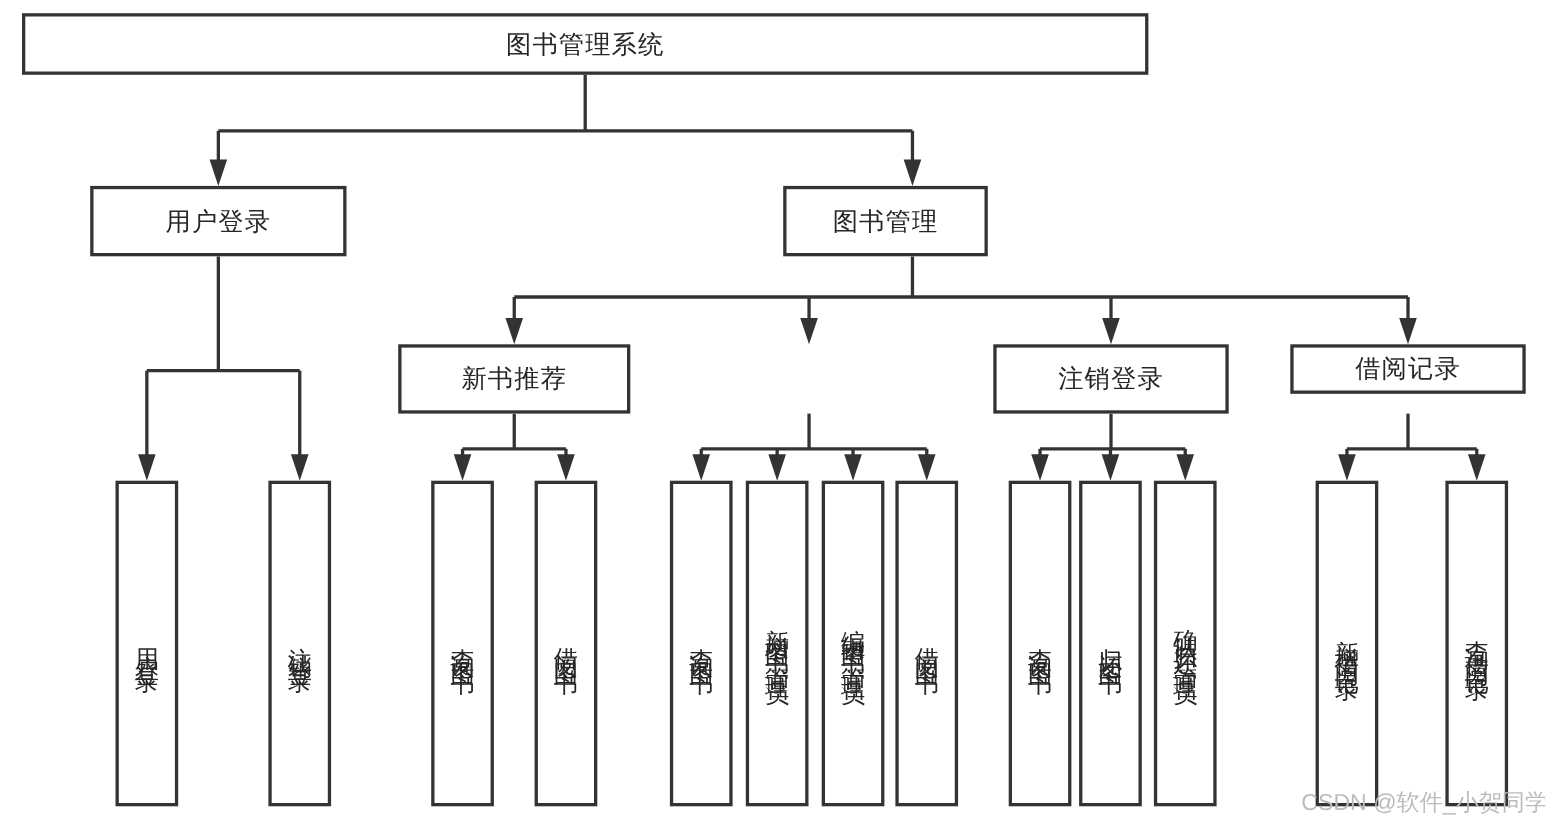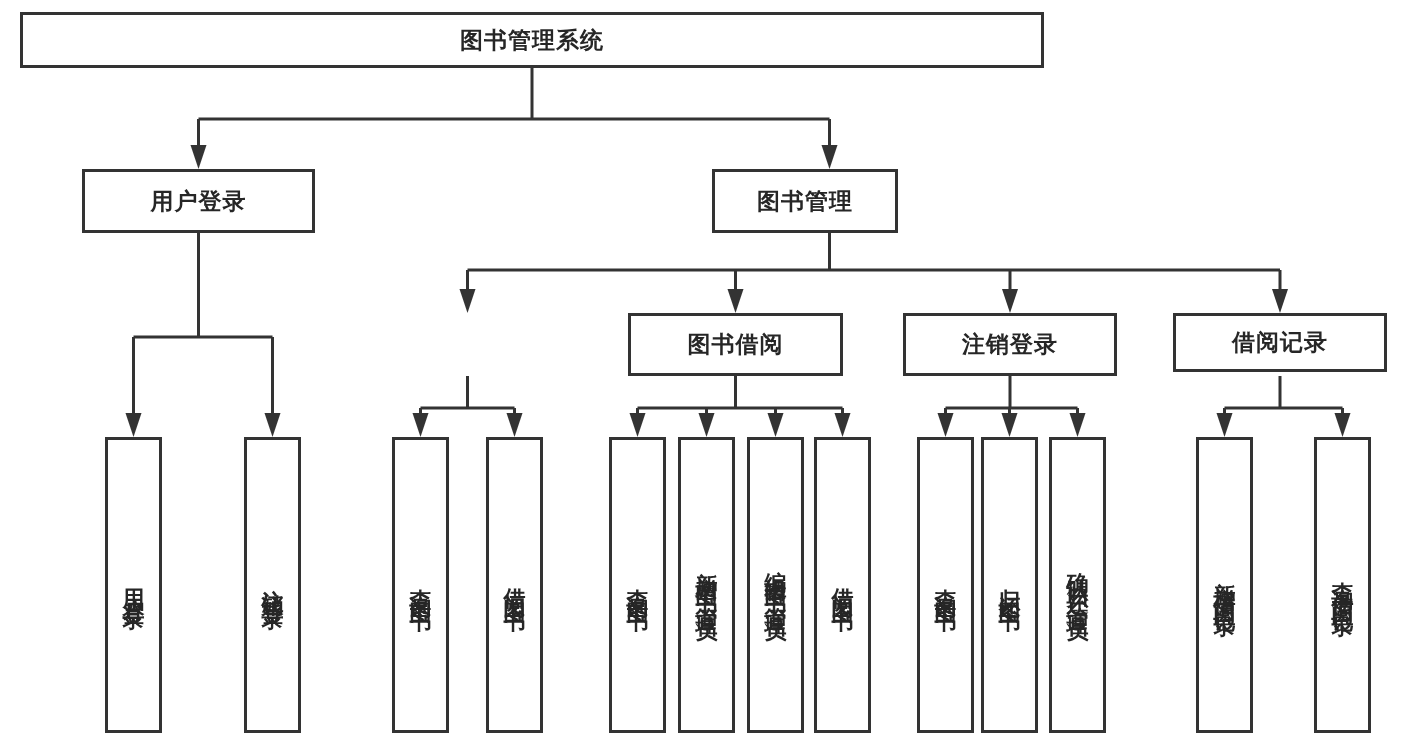--- a/index.html
+++ b/index.html
@@ -1,19 +1,18 @@
 <!DOCTYPE html>
 <html><head>
 <meta charset="utf-8">
 <style>
   html,body{margin:0;padding:0;background:#ffffff;}
   #canvas{
     position:relative;width:1405px;height:747px;background:#ffffff;overflow:hidden;
     font-family:"Liberation Sans","DejaVu Sans",sans-serif;
-    font-weight:bold;
   }
   #wires{position:absolute;left:0;top:0;width:1405px;height:747px;}
   .box{
     position:absolute;box-sizing:border-box;background:#ffffff;
     border:3px solid #333333;color:#262626;
     display:flex;align-items:center;justify-content:center;
     font-size:23px;letter-spacing:1px;text-align:center;
   }
   .vbox{
     writing-mode:vertical-rl;
@@ -98,35 +97,36 @@
       <polygon points="1216.5,413 1232.5,413 1224.5,437"></polygon>
       <polygon points="1334.5,413 1350.5,413 1342.5,437"></polygon>
     </g>
   </svg>
 
   <div class="box" style="left:20px;top:12px;width:1024px;height:56px;">图书管理系统</div>
 
   <div class="box" style="left:82px;top:169px;width:233px;height:64px;">用户登录</div>
   <div class="box" style="left:712px;top:169px;width:186px;height:64px;">图书管理</div>
 
-  <div class="box" style="left:628px;top:313px;width:215px;height:63px;">图书借阅</div>
+  <div class="box" style="left:362px;top:313px;width:211px;height:63px;">新书推荐</div>
   <div class="box" style="left:903px;top:313px;width:214px;height:63px;">注销登录</div>
-  <div class="box" style="left:1173px;top:313px;width:214px;height:59px;">借阅记录</div>
+  <div class="box" style="left:1173px;top:313px;width:214px;height:45px;">借阅记录</div>
 
   <div class="box vbox" style="left:105px;top:437px;width:57px;height:296px;">用户登录</div>
   <div class="box vbox" style="left:244px;top:437px;width:57px;height:296px;">注销登录</div>
 
   <div class="box vbox" style="left:392px;top:437px;width:57px;height:296px;">查询图书</div>
   <div class="box vbox" style="left:486px;top:437px;width:57px;height:296px;">借阅图书</div>
 
   <div class="box vbox" style="left:609px;top:437px;width:57px;height:296px;">查询图书</div>
   <div class="box vbox" style="left:678px;top:437px;width:57px;height:296px;">新增图书（管理员）</div>
   <div class="box vbox" style="left:747px;top:437px;width:57px;height:296px;">编辑图书（管理员）</div>
   <div class="box vbox" style="left:814px;top:437px;width:57px;height:296px;">借阅图书</div>
 
   <div class="box vbox" style="left:917px;top:437px;width:57px;height:296px;">查询图书</div>
   <div class="box vbox" style="left:981px;top:437px;width:57px;height:296px;">归还图书</div>
   <div class="box vbox" style="left:1049px;top:437px;width:57px;height:296px;">确认归还（管理员）</div>
 
   <div class="box vbox" style="left:1196px;top:437px;width:57px;height:296px;">新增借阅记录</div>
   <div class="box vbox" style="left:1314px;top:437px;width:57px;height:296px;">查询借阅记录</div>
 
+  <div id="watermark">CSDN @软件_小贺同学</div>
 </div>
 
 </body></html>

